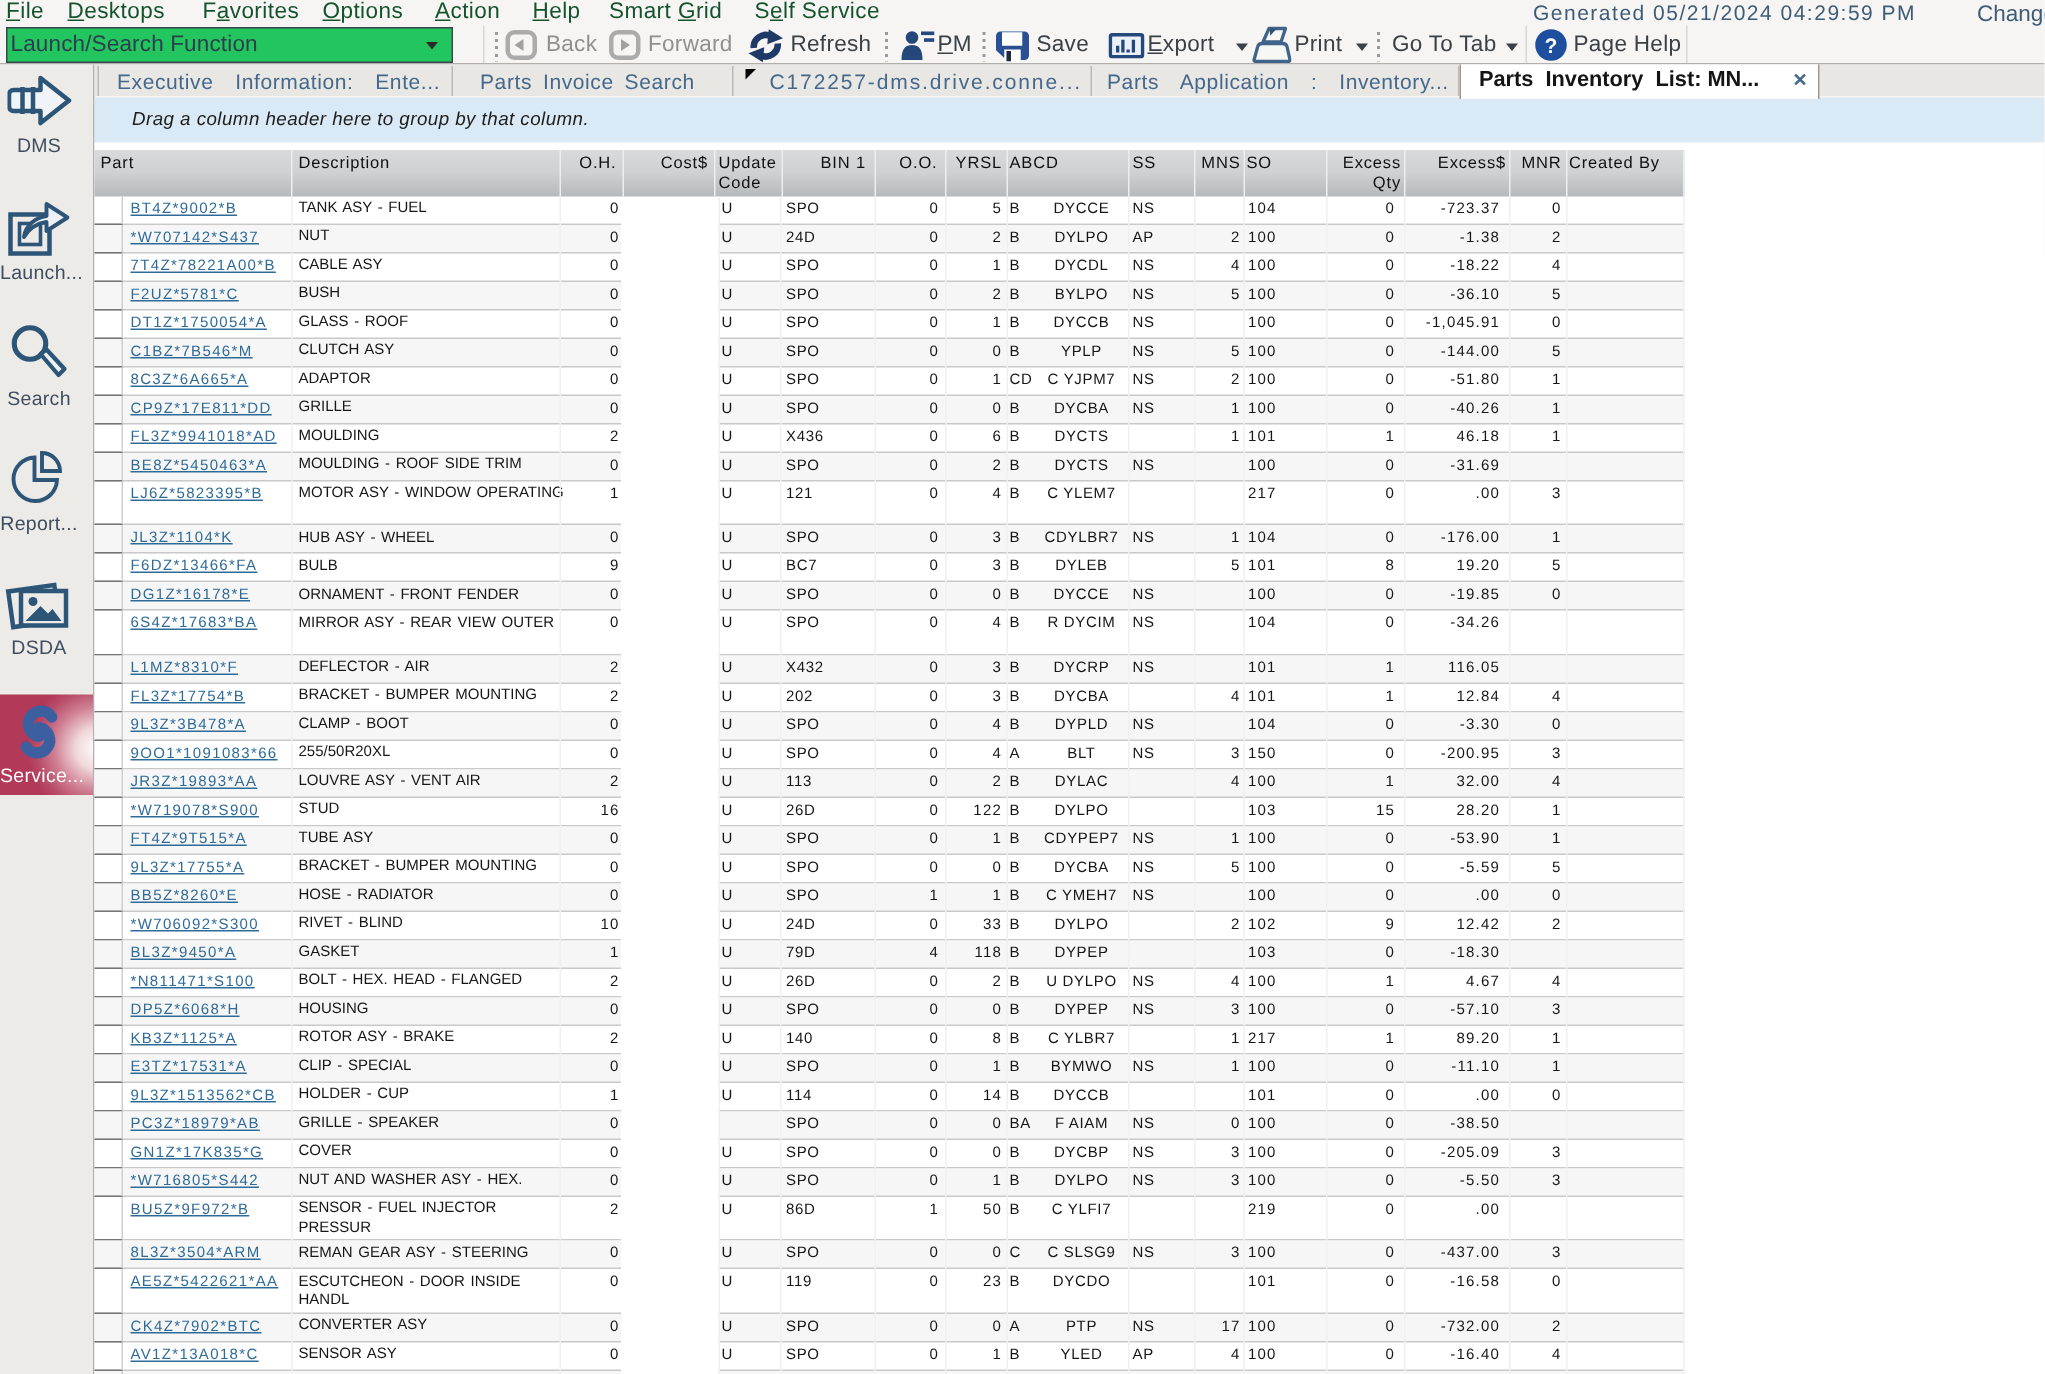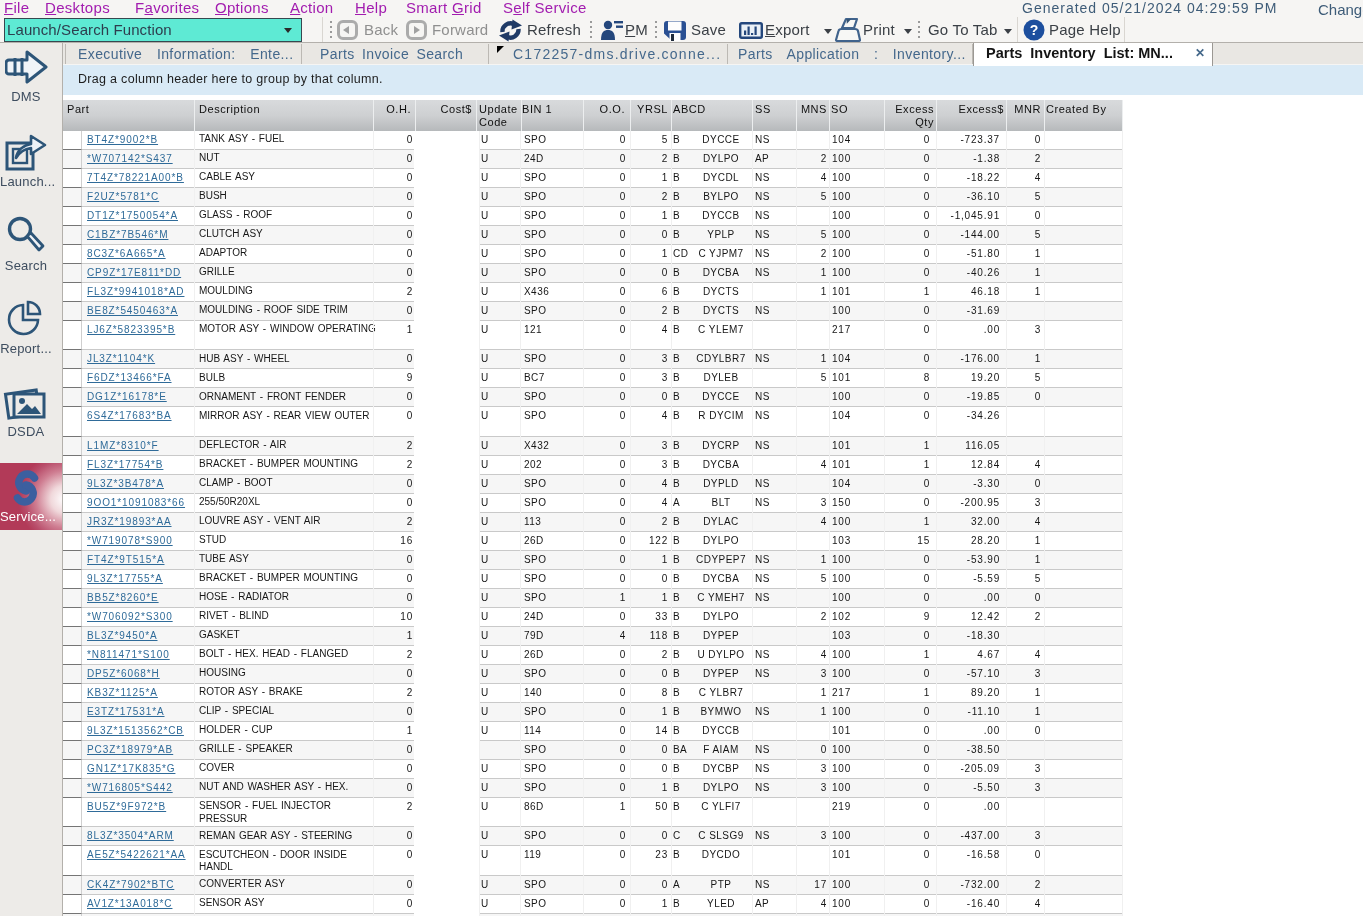--- a/index.html
+++ b/index.html
@@ -1,23 +1,23 @@
 <!DOCTYPE html>
 <html><head><meta charset="utf-8"><style>
 *{margin:0;padding:0;box-sizing:border-box}
 html,body{width:1363px;height:916px;overflow:hidden;background:#f6f5f3;
  font-family:"Liberation Sans",sans-serif;position:relative}
 .abs{position:absolute}
 
-#menu{position:absolute;left:0;top:0;width:1363px;height:16px;font-size:15px;color:#a21caf}
+#menu{position:absolute;left:0;top:0;width:1363px;height:16px;font-size:15px;color:#14532d}
 #menu span{position:absolute;top:0;line-height:15px;letter-spacing:.3px}
 #menu u{text-decoration:underline}
 
 #tbar{position:absolute;left:0;top:16px;width:1363px;height:28px}
-#dd{position:absolute;left:4px;top:1.5px;width:298px;height:24px;background:#5eead4;border:1.5px solid #37474f;
+#dd{position:absolute;left:4px;top:1.5px;width:298px;height:24px;background:#22c55e;border:1.5px solid #37474f;
  font-size:15px;color:#2d3e4e;line-height:21px;padding-left:2px;letter-spacing:.1px}
 #dd .car{position:absolute;right:9px;top:9px;width:0;height:0;border-top:5px solid #2a2a2a;
  border-left:4px solid transparent;border-right:4px solid transparent}
 .grip{position:absolute;top:5px;width:2px;height:20px;
  background-image:repeating-linear-gradient(#9a9a9a 0 2px,transparent 2px 5px)}
 .vsep{position:absolute;top:1px;width:1px;height:25px;background:#d9d6d1}
 .tbtxt{position:absolute;top:3px;line-height:22px;font-size:15px;color:#3b4046;letter-spacing:.2px}
 .tbgray{color:#8f8f8f}
 .navbtn{position:absolute;top:4px;width:21px;height:20px;border:3px solid #ababab;border-radius:6px;background:#f6f5f3}
 .navbtn i{position:absolute;top:3px;width:0;height:0}
@@ -39,21 +39,21 @@
 .tab{position:absolute;top:1px;height:20px;color:#44688c;line-height:20px;white-space:nowrap;overflow:hidden;word-spacing:3px;letter-spacing:.4px;border-right:1px solid #bcb9b4}
 .tab.ls12{letter-spacing:1.25px}
 .tab.first{border-left:1px solid #bcb9b4}
 #atab{position:absolute;left:910px;top:0;width:240px;height:23px;background:#fff;padding-left:12px;
  border-left:1px solid #9b9893;border-right:1px solid #9b9893;color:#141414;font-weight:bold;
  line-height:21px;font-size:14.5px}
 #atab .x{position:absolute;right:7px;top:0;font-weight:bold;color:#44688a;font-size:12px}
 .tri{position:absolute;width:0;height:0;border-left:7px solid #000;border-bottom:7px solid transparent}
 
 #bluebar{position:absolute;left:63px;top:65px;width:1300px;height:30px;background:#d9eaf6}
-#bluebar span{position:absolute;left:15px;top:7px;font-size:12.5px;color:#1d1d1d;letter-spacing:.3px}
+#bluebar span{position:absolute;left:25px;top:7px;font-style:italic;font-size:12.5px;color:#1d1d1d;letter-spacing:.3px}
 
 #paper{position:absolute;left:63px;top:95px;width:1300px;height:821px;background:#fff}
 
 #thead{position:absolute;left:63px;top:100px;width:1060px;height:30.5px;
  background:linear-gradient(#d8dadc 0%,#ced0d2 50%,#b6b9bb 100%);font-size:11px;font-weight:normal;color:#101010}
 #thead span{position:absolute;top:3px;line-height:12.5px;letter-spacing:.55px}
 #thead .sep{position:absolute;top:0;width:1px;height:30.5px;background:#eceeef}
 
 #rows{position:absolute;left:63px;top:130.5px;width:1060px;font-size:10px;color:#161616}
 .r{position:relative;width:1060px}
@@ -208,21 +208,21 @@
 <div id="bluebar">
     <span>Drag a column header here to group by that column.</span>
   </div>
 <div id="paper"></div>
 <div id="thead">
     <span style="left:4px">Part</span>
     <span style="left:136px">Description</span>
     <span style="right:712px;text-align:right">O.H.</span>
     <span style="right:651px;text-align:right">Cost$</span>
     <span style="left:416px">Update<br>Code</span>
-    <span style="left:459px">BIN 1</span>
+    <span style="left:484px">BIN 1</span>
     <span style="right:498px;text-align:right">O.O.</span>
     <span style="right:455px;text-align:right">YRSL</span>
     <span style="left:610px">ABCD</span>
     <span style="left:692px">SS</span>
     <span style="right:296px;text-align:right">MNS</span>
     <span style="left:768px">SO</span>
     <span style="right:189px;text-align:right">Excess<br><i style="font-style:normal;float:right">Qty</i></span>
     <span style="right:119px;text-align:right">Excess$</span>
     <span style="right:82px;text-align:right">MNR</span>
     <span style="left:983px">Created By</span>

